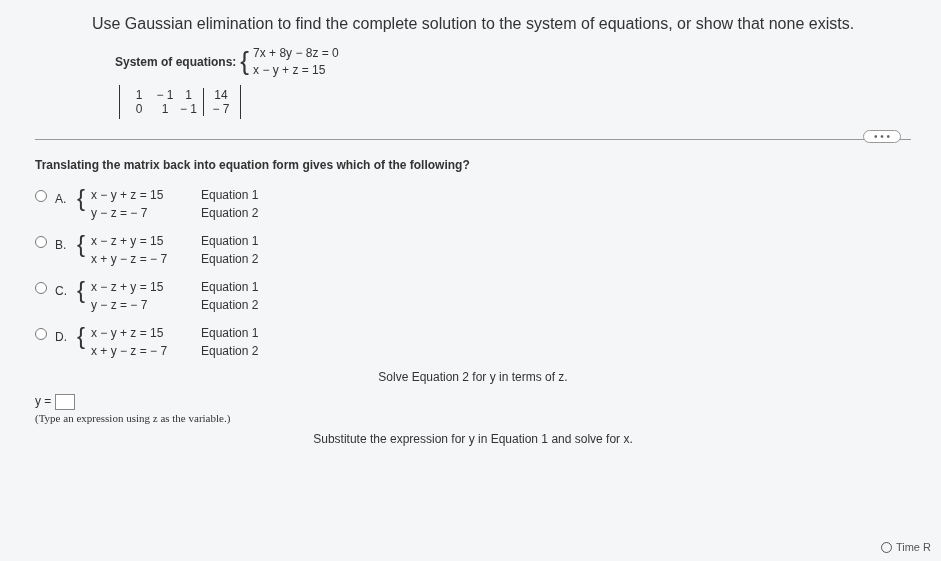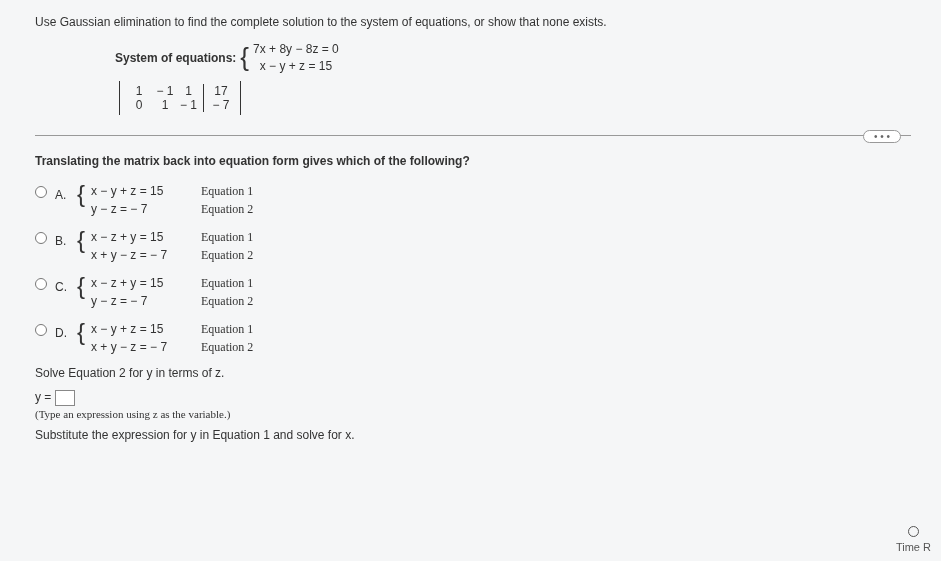--- a/index.html
+++ b/index.html
@@ -6,32 +6,32 @@
     body {
       font-family: Arial, sans-serif;
       background: #f5f6f7;
       color: #333;
       font-size: 12px;
       width: 941px;
       height: 561px;
       position: relative;
       padding: 15px 30px 15px 35px;
     }
-    .instruction { font-size: 12px; margin-bottom: 12px; }
+    .instruction { font-size: 16px; margin-bottom: 12px; text-align: center; }
     .problem-area { margin-left: 80px; margin-bottom: 20px; }
     .label { font-weight: bold; display: inline-block; }
     .eq-row { display: flex; align-items: center; margin-bottom: 6px; }
     .brace {
       font-size: 26px;
       font-weight: normal;
       line-height: 0.8;
       margin: 0 4px;
     }
     .eq-stack { display: inline-block; font-size: 12px; }
-    .eq-stack div { line-height: 1.4; text-align: center; }
+    .eq-stack div { line-height: 1.4; }
     .matrix {
       display: inline-flex;
       align-items: center;
       margin-left: 4px;
     }
     .matrix-br {
       border-left: 1px solid #333;
       border-right: 1px solid #333;
       padding: 3px 6px;
     }
@@ -56,42 +56,41 @@
       cursor: pointer;
     }
     .sub-instruction { margin-bottom: 14px; font-size: 12px; font-weight: bold; }
     .option-row { display: flex; align-items: flex-start; margin-bottom: 10px; }
     .radio { margin-right: 8px; margin-top: 4px; width: 12px; height: 12px; }
     .opt-label { width: 22px; font-size: 12px; margin-top: 6px; }
     .opt-brace { font-size: 24px; line-height: 0.8; margin-right: 6px; margin-top: 2px; }
     .opt-eqs { font-size: 12px; width: 110px; }
     .opt-eqs div { line-height: 1.5; }
     .opt-names { font-size: 12px; }
-    .opt-names div { line-height: 1.5; font-family: Liberation Serif, serif; }
-    .solve-text { margin-top: 6px; margin-bottom: 10px; font-size: 12px; }
+    .opt-names div { line-height: 1.5; }
+    .solve-text { margin-top: 6px; margin-bottom: 10px; font-size: 12px; text-align: center; }
     .answer-row { font-size: 12px; margin-bottom: 2px; }
     .answer-box {
       display: inline-block;
       width: 20px;
       height: 16px;
       border: 1px solid #888;
       background: #fff;
       vertical-align: middle;
     }
     .hint { font-size: 11px; margin-bottom: 8px; font-family: Liberation Serif, serif; }
     .footer {
       position: absolute;
       bottom: 8px;
       right: 10px;
       font-size: 11px;
       color: #555;
       display: flex;
       align-items: center;
       gap: 4px;
-      flex-direction: column;
     }
     .clock-icon {
       display: inline-block;
       width: 11px; height: 11px;
       border: 1px solid #555;
       border-radius: 50%;
       position: relative;
     }
   </style>
 </head>
@@ -108,21 +107,21 @@
       <div>x −  y +  z = 15</div>
     </span>
   </div>
   <div class="eq-row">
     <span class="matrix">
       <span class="matrix-br">
         <div class="mrow">
           <span class="mcell">1</span>
           <span class="mcell">− 1</span>
           <span class="mcell mbar">1</span>
-          <span class="mcell">17</span>
+          <span class="mcell">14</span>
         </div>
         <div class="mrow">
           <span class="mcell">0</span>
           <span class="mcell">1</span>
           <span class="mcell mbar">− 1</span>
           <span class="mcell">− 7</span>
         </div>
       </span>
     </span>
   </div>

